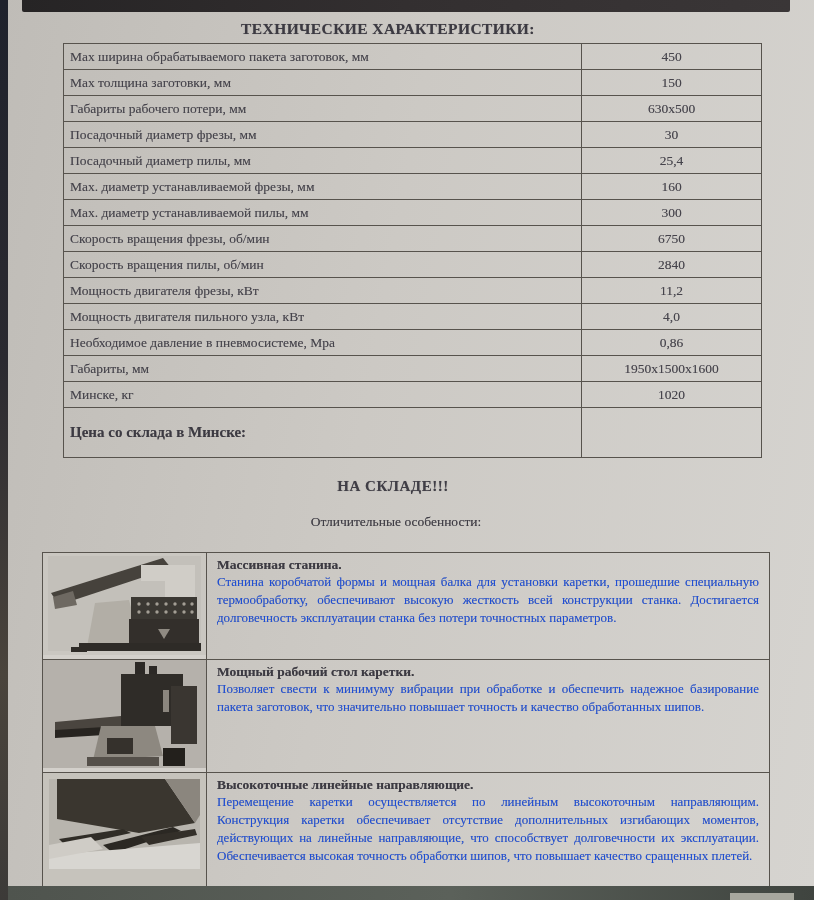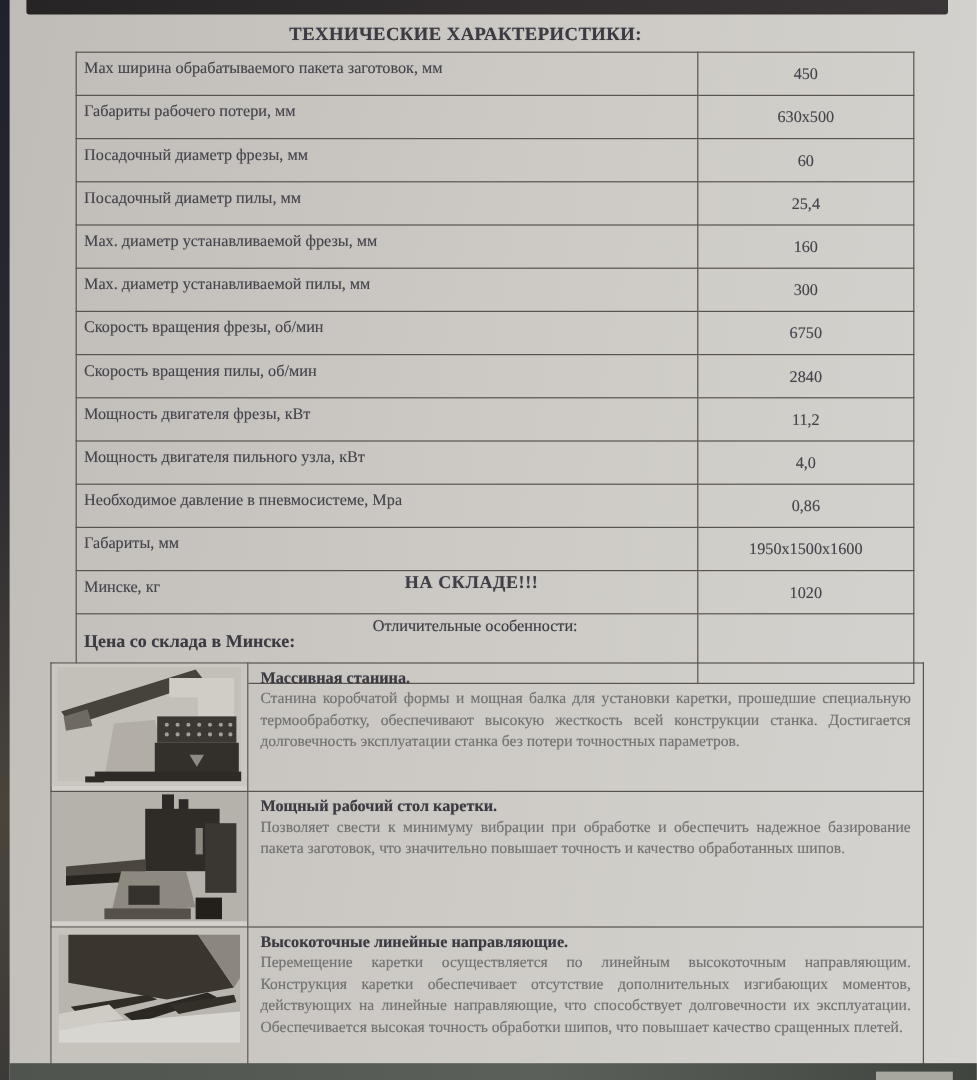--- a/index.html
+++ b/index.html
@@ -19,67 +19,71 @@
 
   .paper{position:absolute;left:8px;top:12px;width:806px;height:672px;}
 
   .page-title{position:absolute;left:0;right:46px;top:8px;text-align:center;
     font-weight:bold;font-size:15.5px;letter-spacing:.4px;color:#3c3a42;
     text-shadow:0 0 .7px rgba(60,58,66,.55);}
 
   table.specs{position:absolute;left:55px;top:31px;width:684px;border-collapse:collapse;table-layout:fixed;}
   table.specs td{border:1.2px solid #57534d;font-size:13.5px;color:#46444c;
     text-shadow:0 0 .6px rgba(70,68,76,.4);}
-  table.specs td.lbl{width:507px;padding:0 4px 10px 6px;height:25px;}
+  table.specs td.lbl{width:507px;padding:0 4px 0 6px;height:25px;}
   table.specs td.val{width:177px;text-align:center;}
   table.specs tr.price td{height:47px;}
   table.specs tr.price td.lbl{font-weight:bold;font-size:15px;color:#3c3a42;}
 
   .stock-banner{position:absolute;left:0;right:36px;top:466px;text-align:center;
     font-weight:bold;font-size:15px;letter-spacing:.5px;color:#403e46;
     text-shadow:0 0 .7px rgba(60,58,66,.5);}
   .features-heading{position:absolute;left:0;right:30px;top:502px;text-align:center;
     font-weight:normal;font-size:13.5px;color:#403e46;text-shadow:0 0 .6px rgba(60,58,66,.5);}
 
   table.features{position:absolute;left:34px;top:540px;width:728px;border-collapse:collapse;table-layout:fixed;}
   table.features td{border:1.2px solid #57534d;vertical-align:top;}
   td.photo-cell{width:163px;padding:0;background:#d3d0cb;}
   td.photo-cell svg{display:block;width:100%;height:100%;}
   tr.f-row-1 td{height:102px;}
   tr.f-row-2 td{height:108px;}
   tr.f-row-3 td{height:118px;}
   td.text-cell{padding:4px 10px 0 10px;}
   .feature-title{font-weight:bold;font-size:13.5px;color:#3c3a42;
     text-shadow:0 0 .6px rgba(60,58,66,.5);}
-  .feature-text{font-size:13px;line-height:1.38;text-align:justify;color:#737373;
+  .feature-text{font-size:13px;line-height:1.38;text-align:justify;color:#1d4ed8;
     text-shadow:0 0 .6px rgba(70,68,80,.35);}
 </style>
 </head>
 <body>
 
 <div class="edge-left"></div>
 <div class="edge-top"></div>
 
 <div class="paper">
 
   <div class="page-title">ТЕХНИЧЕСКИЕ ХАРАКТЕРИСТИКИ:</div>
 
   <table class="specs">
     <tbody>
       <tr>
           <td class="lbl">Мах ширина обрабатываемого пакета заготовок, мм</td>
           <td class="val">450</td>
         </tr>
       <tr>
+          <td class="lbl">Мах толщина заготовки, мм</td>
+          <td class="val">150</td>
+        </tr>
+      <tr>
           <td class="lbl">Габариты рабочего потери, мм</td>
           <td class="val">630x500</td>
         </tr>
       <tr>
           <td class="lbl">Посадочный диаметр фрезы, мм</td>
-          <td class="val">60</td>
+          <td class="val">30</td>
         </tr>
       <tr>
           <td class="lbl">Посадочный диаметр пилы, мм</td>
           <td class="val">25,4</td>
         </tr>
       <tr>
           <td class="lbl">Мах. диаметр устанавливаемой фрезы, мм</td>
           <td class="val">160</td>
         </tr>
       <tr>

